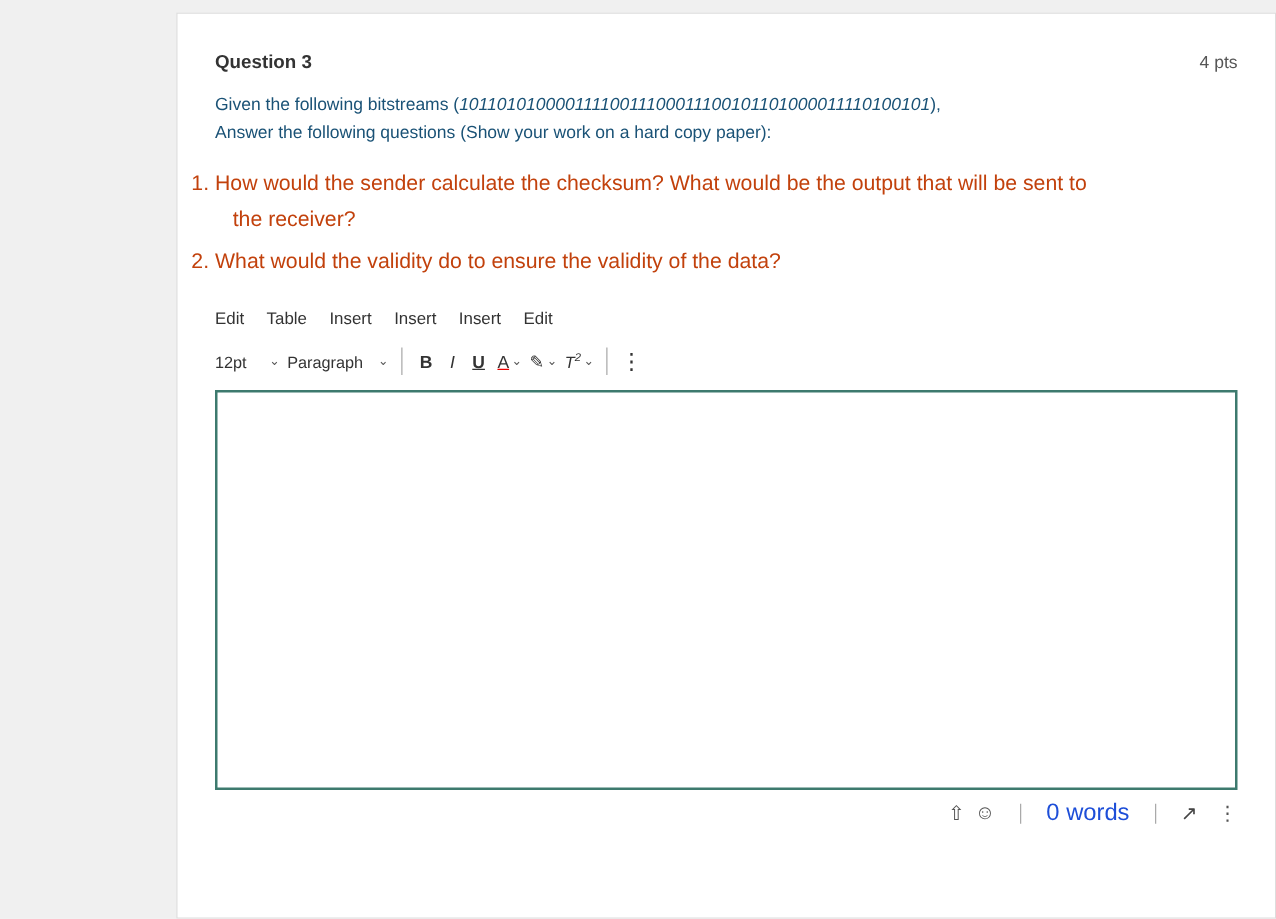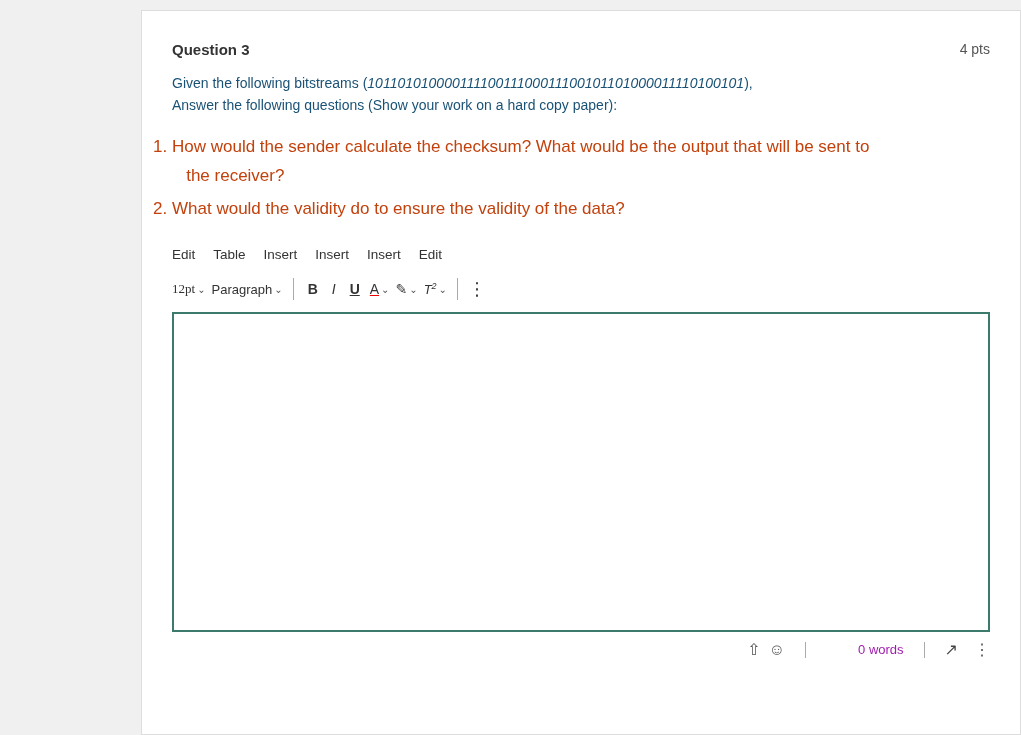--- a/index.html
+++ b/index.html
@@ -91,33 +91,32 @@
     }
 
     .font-size-select {
       font-size: 13px;
       color: #333;
       border: none;
       background: transparent;
       cursor: pointer;
       display: flex;
       align-items: center;
-      gap: 2px;
-      font-family: Liberation Serif, serif;
+      gap: 18px;
     }
 
     .paragraph-select {
       font-size: 13px;
       color: #333;
       border: none;
       background: transparent;
       cursor: pointer;
       display: flex;
       align-items: center;
-      gap: 2px;
+      gap: 12px;
     }
 
     .divider-line {
       width: 1px;
       height: 22px;
       background: #aaa;
       margin: 0 4px;
     }
 
     .format-btn {
@@ -163,23 +162,22 @@
       color: #555;
     }
 
     .bottom-icons {
       display: flex;
       align-items: center;
       gap: 8px;
     }
 
     .words-count {
-      font-size: 13px;
-      color: #a21caf;
-      margin-left: 32px;
+      font-size: 19px;
+      color: #1d4ed8;
     }
 
     .corner-arrow {
       font-size: 16px;
       color: #444;
       cursor: pointer;
     }
 
     .more-icon {
       font-size: 16px;

